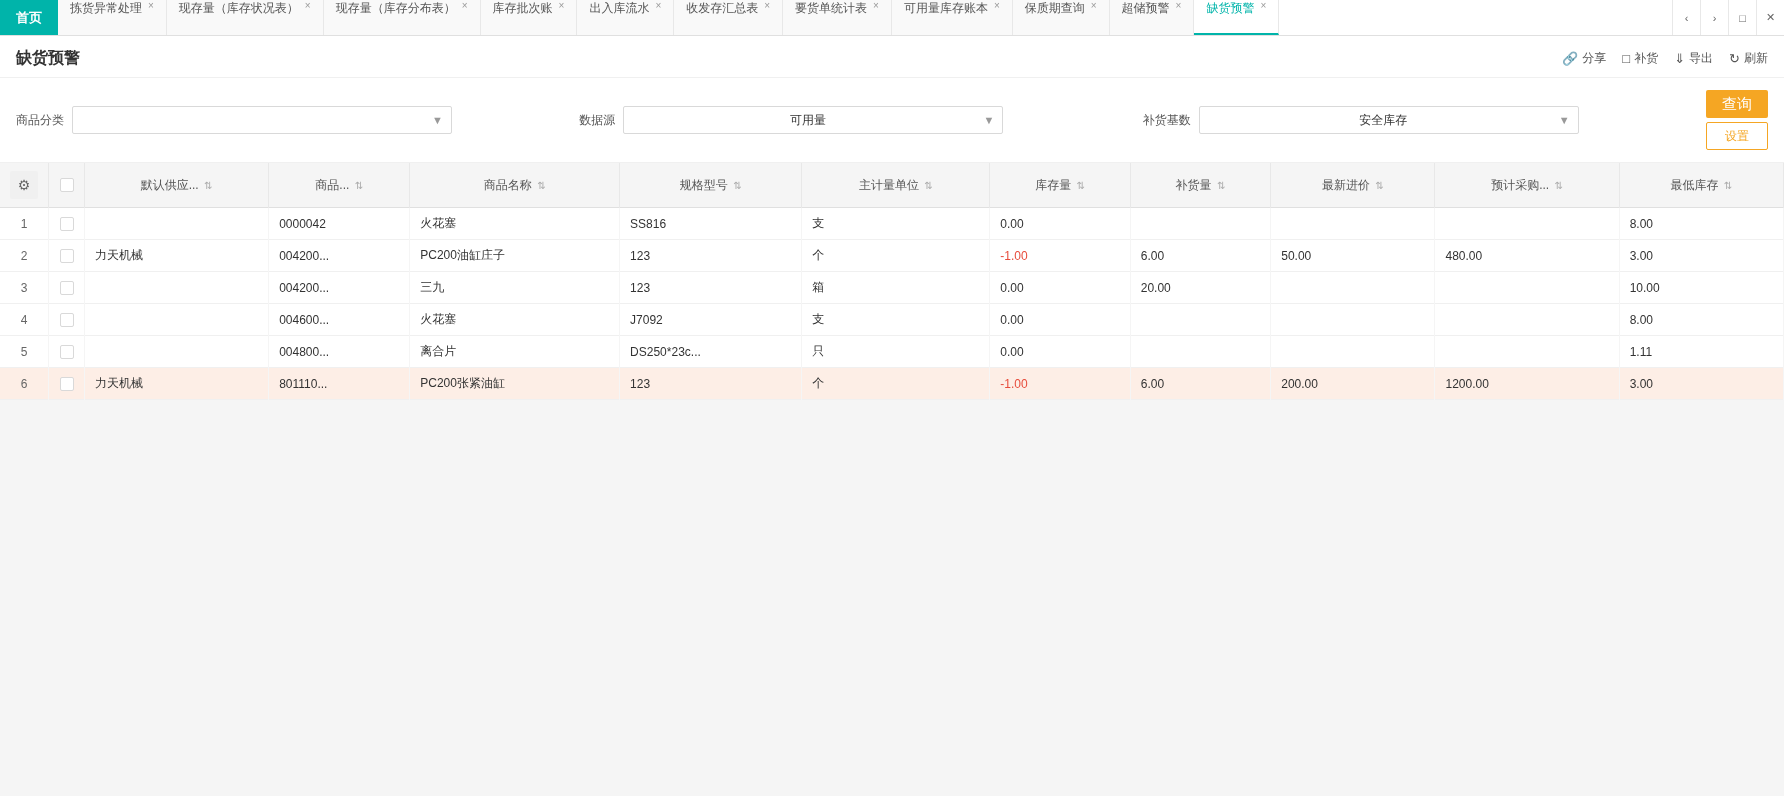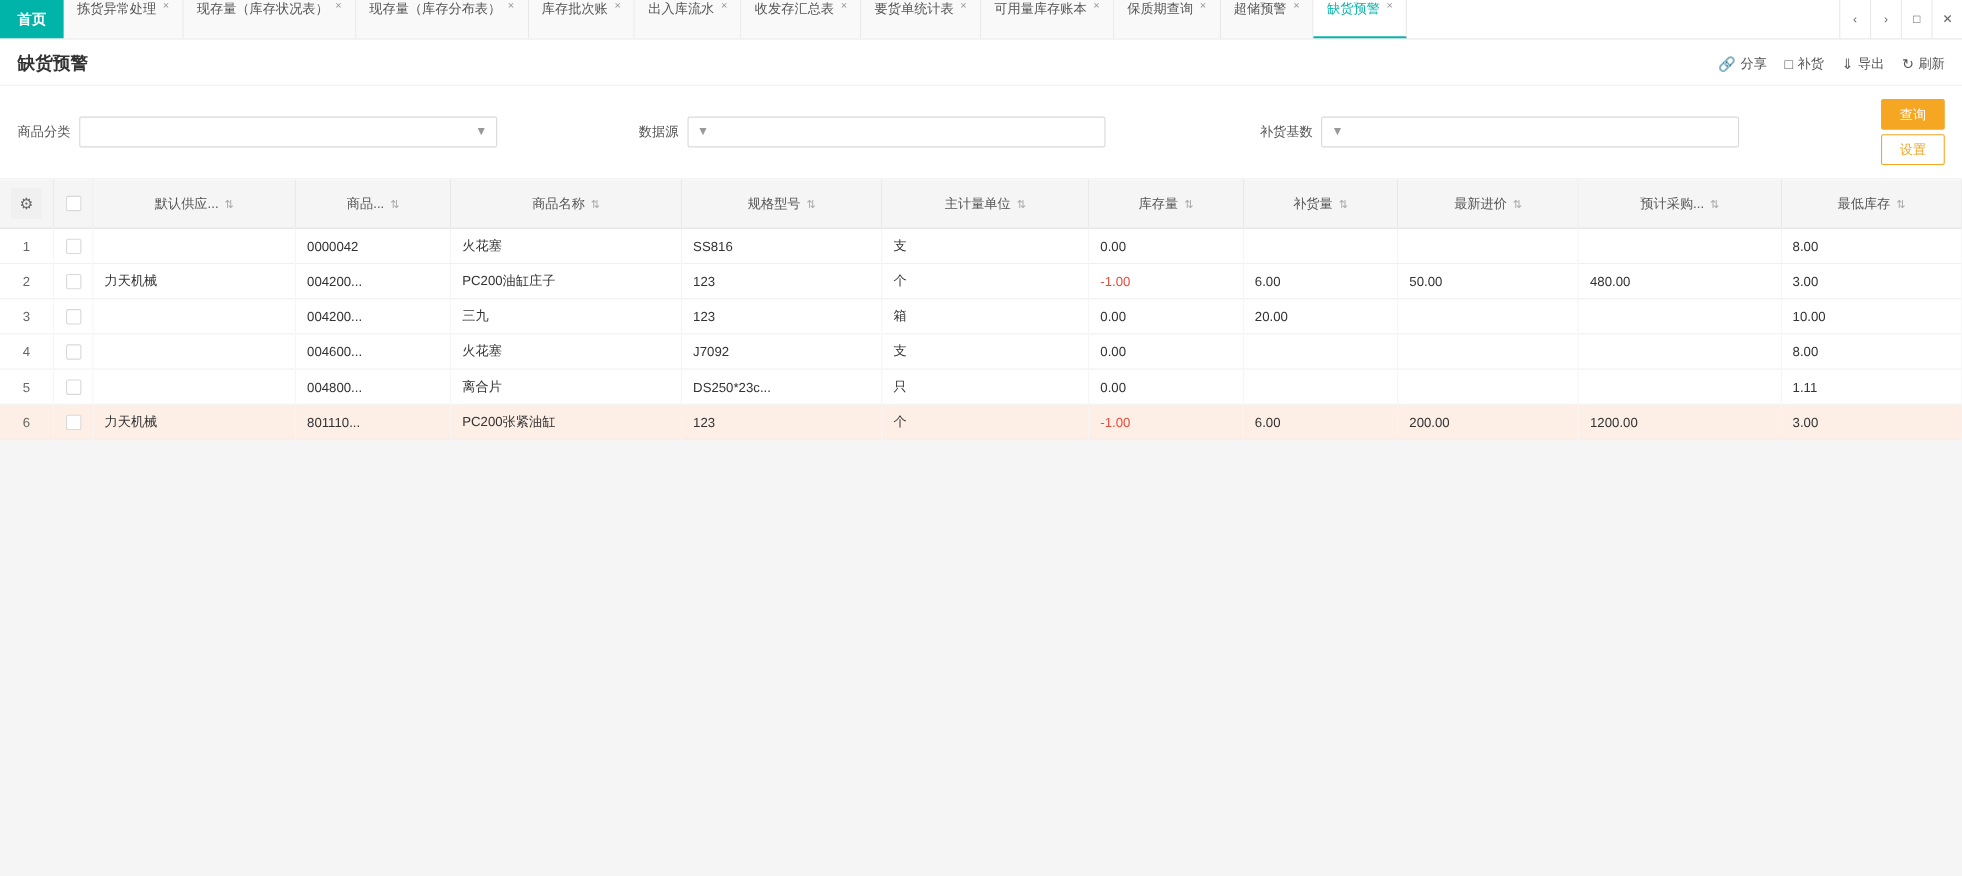--- a/index.html
+++ b/index.html
@@ -146,21 +146,21 @@
       gap: 4px;
       flex-shrink: 0;
     }
     .btn-query {
       background: #f5a623;
       color: #fff;
       border: none;
       border-radius: 2px;
       padding: 4px 16px;
       cursor: pointer;
-      font-size: 12px;
+      font-size: 15px;
       height: 28px;
     }
     .btn-settings {
       background: #fff;
       color: #f5a623;
       border: 1px solid #f5a623;
       border-radius: 2px;
       padding: 4px 16px;
       cursor: pointer;
       font-size: 12px;
@@ -330,27 +330,29 @@
       <span class="filter-label">商品分类</span>
       <div class="filter-select" style="min-width:200px; max-width:380px; border:1px solid #d9d9d9; border-radius:2px; height:28px; padding:0 8px; display:flex; align-items:center;">
         <span class="filter-select-value"></span>
         <span class="filter-select-arrow">▼</span>
       </div>
     </div>
 
     <div class="filter-group">
       <span class="filter-label">数据源</span>
       <div class="filter-select" style="min-width:200px; max-width:380px; border:1px solid #d9d9d9; border-radius:2px; height:28px; padding:0 8px; display:flex; align-items:center;">
+        <span class="filter-select-value">可用量</span>
         <span class="filter-select-arrow">▼</span>
       </div>
     </div>
 
     <div class="filter-group">
       <span class="filter-label">补货基数</span>
       <div class="filter-select" style="min-width:200px; max-width:380px; border:1px solid #d9d9d9; border-radius:2px; height:28px; padding:0 8px; display:flex; align-items:center;">
+        <span class="filter-select-value">安全库存</span>
         <span class="filter-select-arrow">▼</span>
       </div>
     </div>
 
     <div class="filter-actions">
       <button class="btn-query">查询</button>
       <button class="btn-settings">设置</button>
     </div>
   </div>
 

